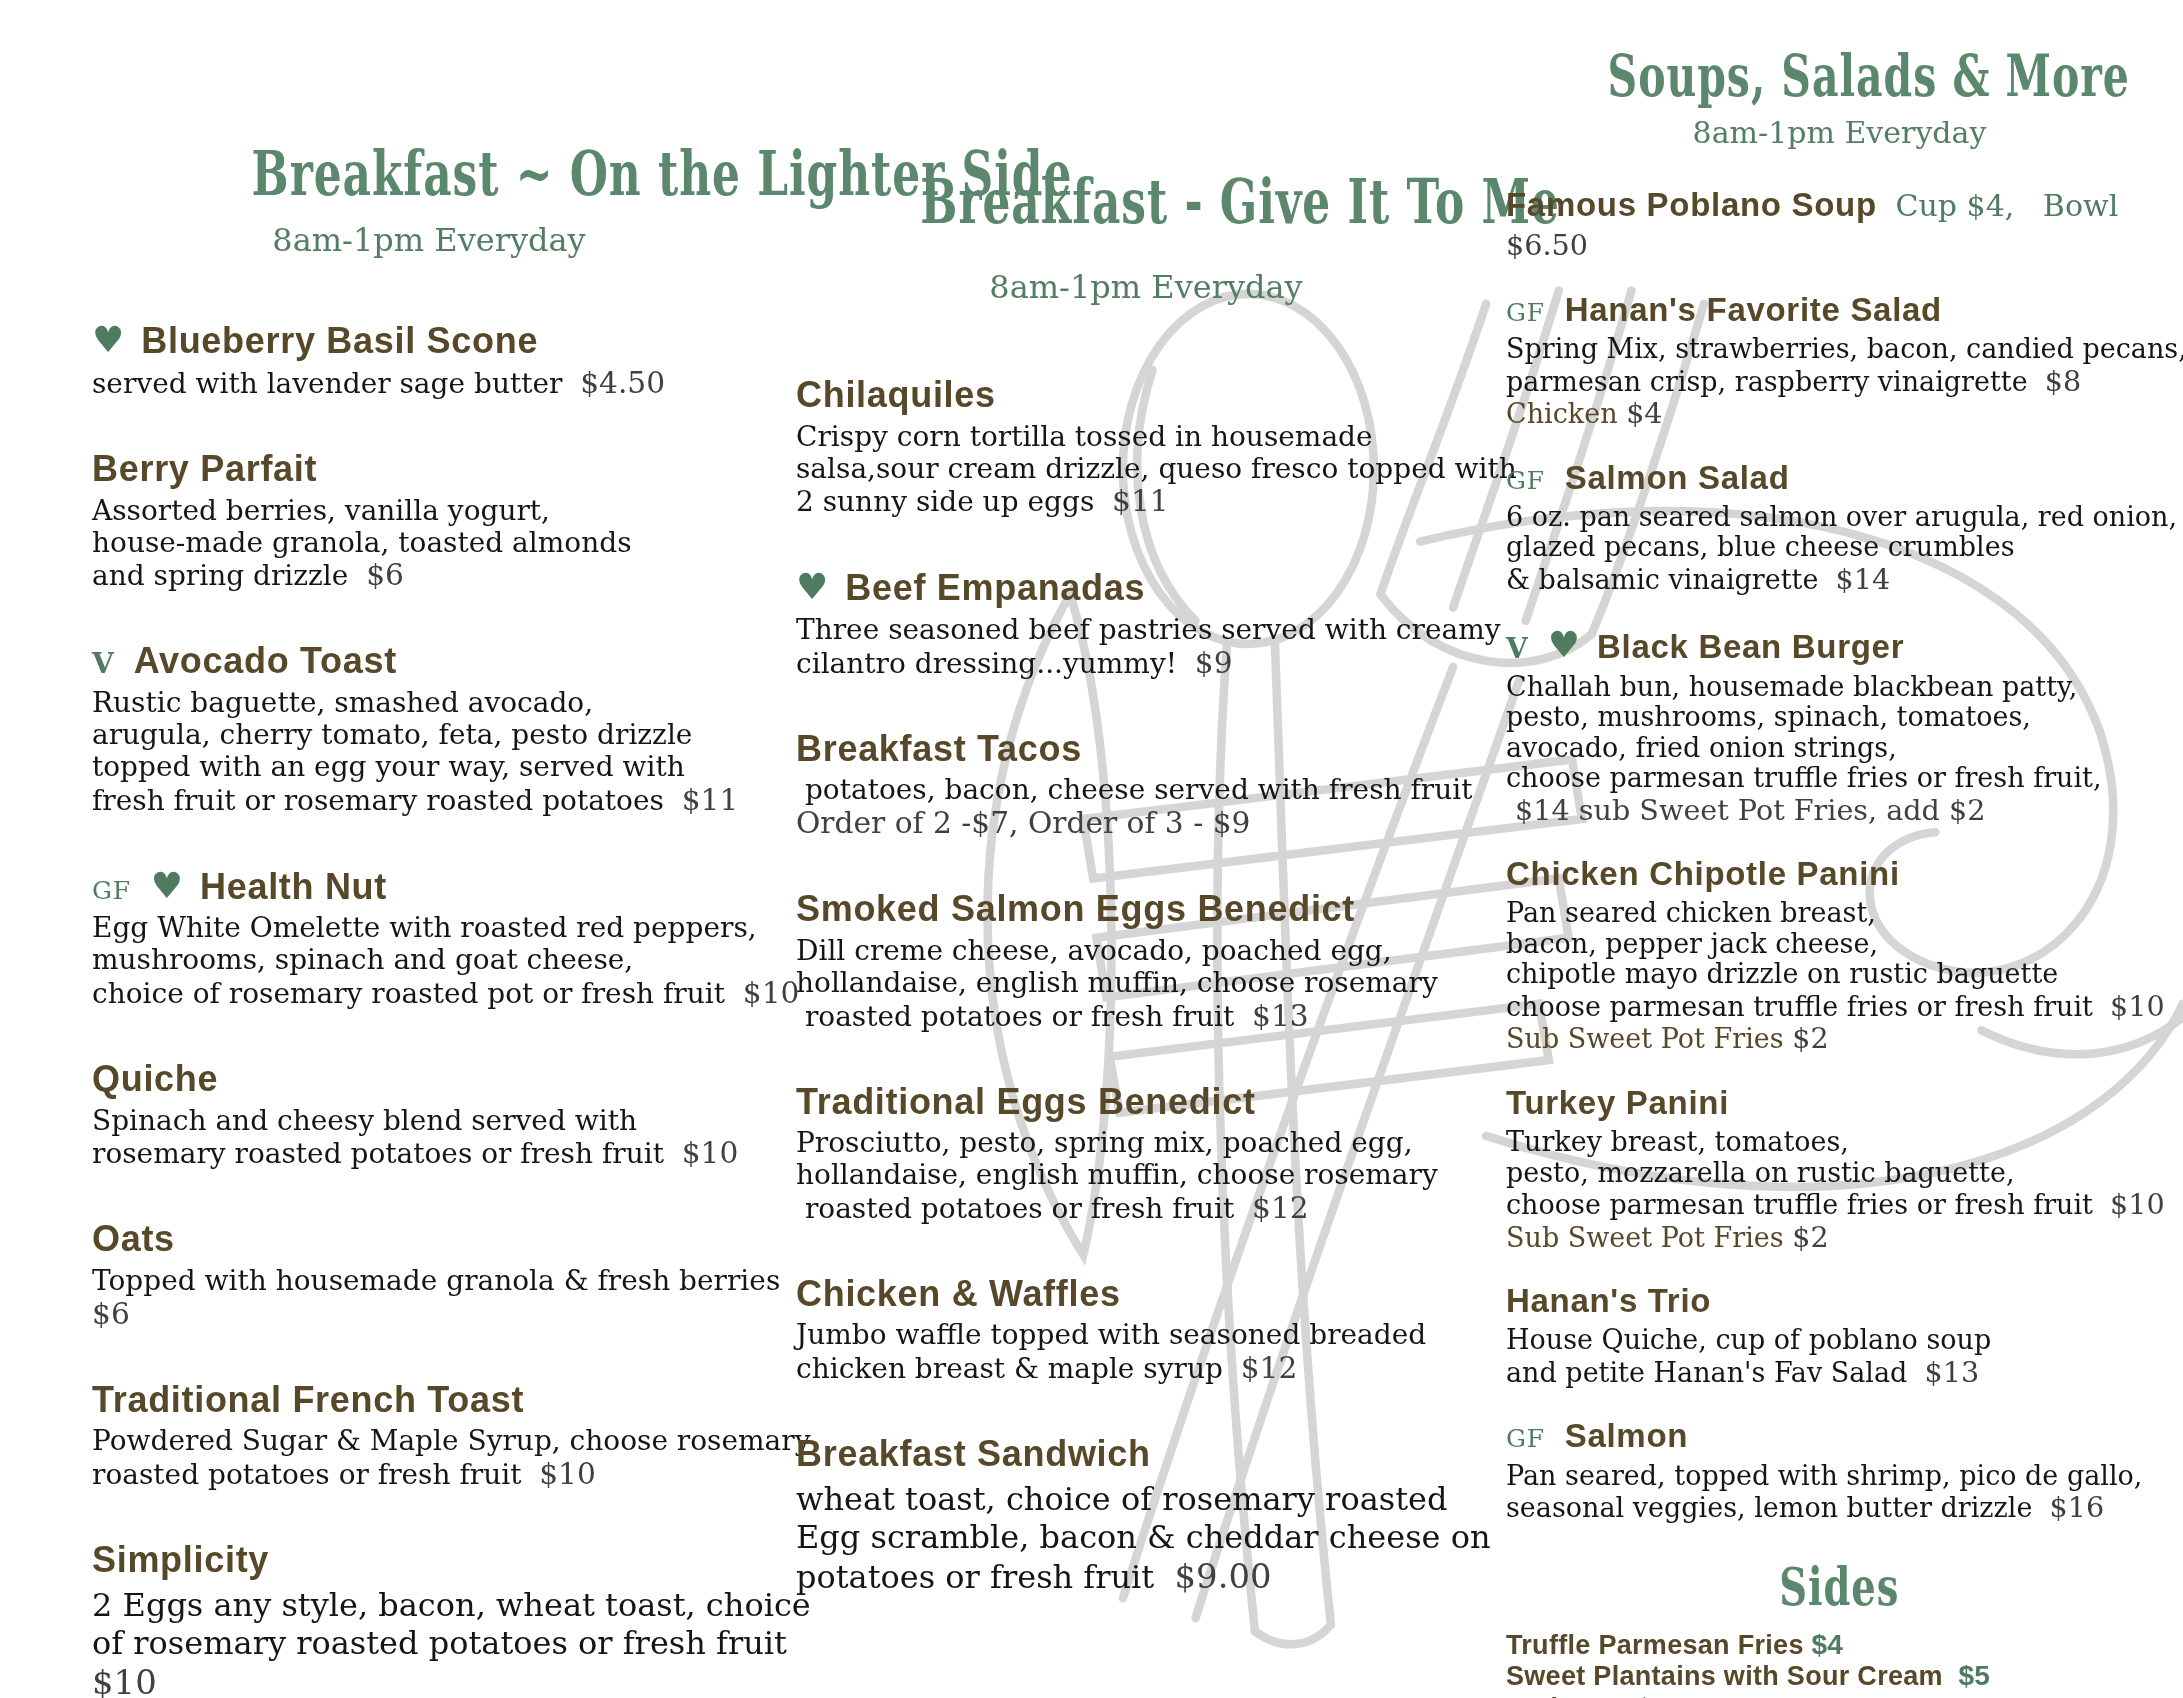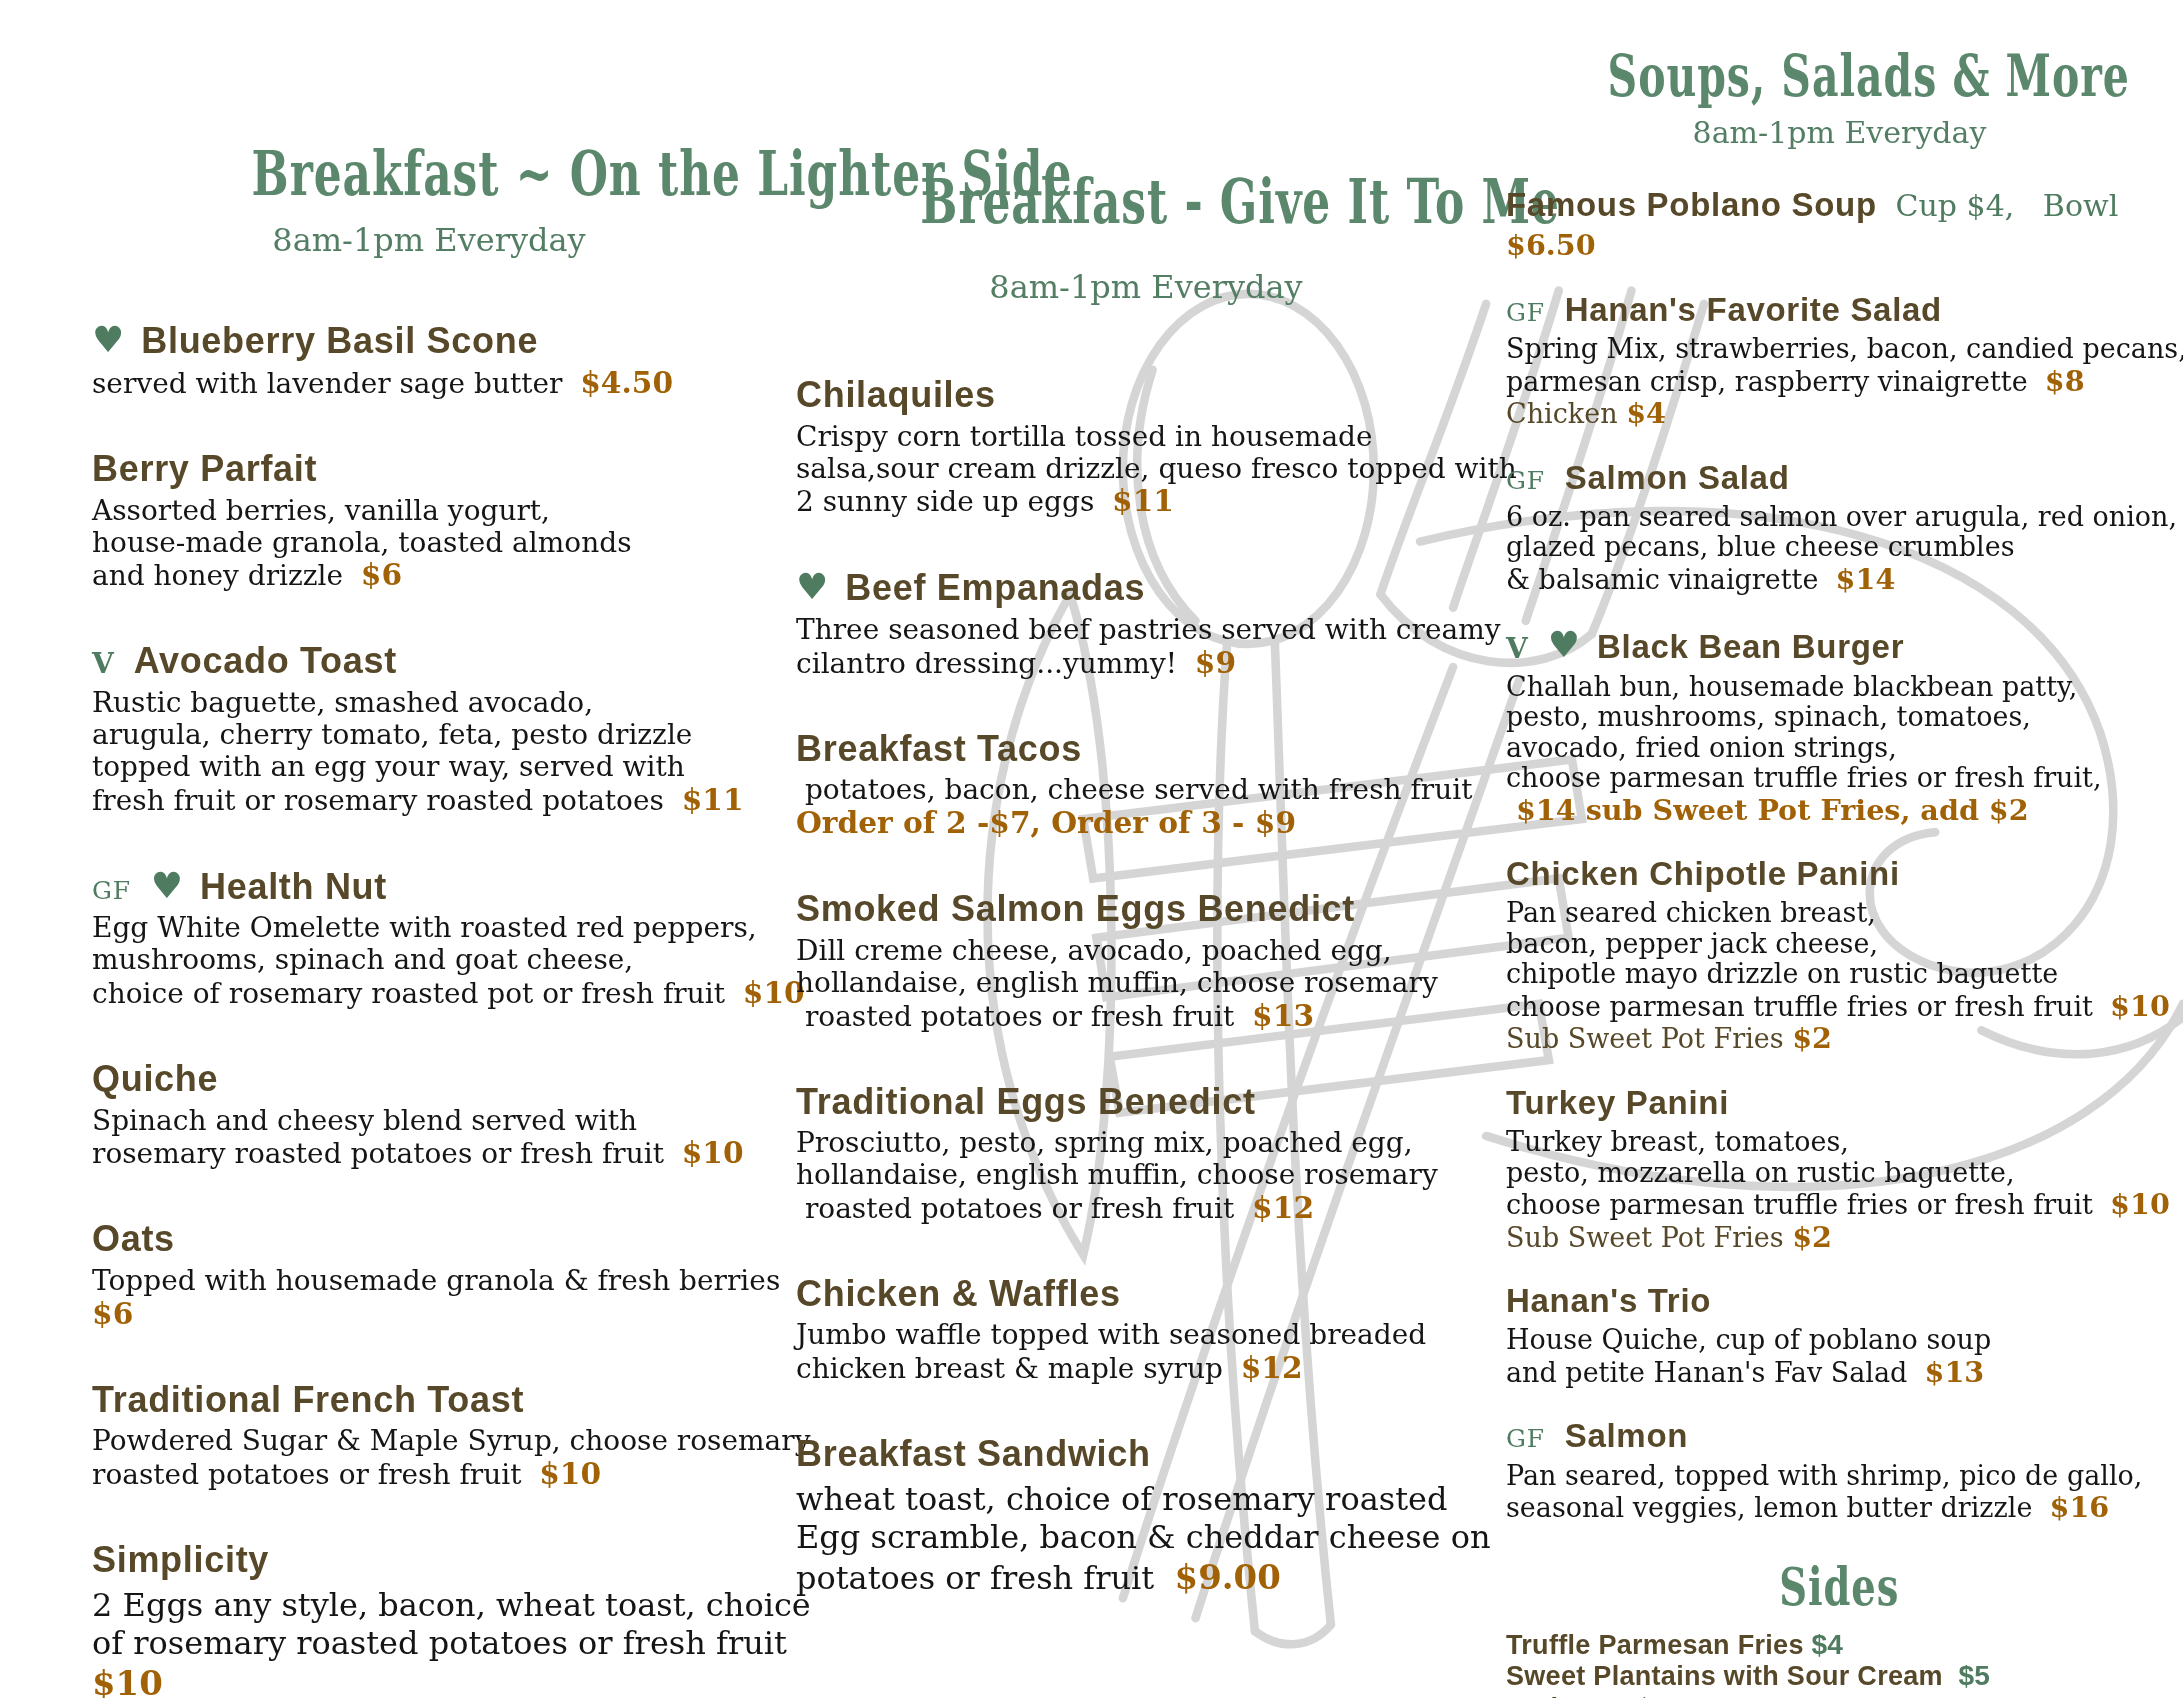--- a/index.html
+++ b/index.html
@@ -88,21 +88,21 @@
     font-family:"DejaVu Serif", serif;
     font-size:28px;
     line-height:1.14;
     color:#151515;
     white-space:pre;
   }
   #col-2 .desc-line{font-size:27px;line-height:1.13;}
   .desc-large .desc-line{font-size:32px;line-height:1.2;}
 
   .seg-ink{color:#151515;}
-  .seg-green{color:#a16207;font-size:1.06em;font-weight:bold;}
+  .seg-green{color:#404040;font-size:1.06em;}
   .seg-brown{color:#564828;}
   .seg-sans-brown{
     color:#564828;
     font-family:"Liberation Sans", sans-serif;
     font-weight:bold;letter-spacing:0.3px;
   }
   .seg-sans-green{
     color:#4f7c60;
     font-family:"Liberation Sans", sans-serif;
     font-weight:bold;font-size:1.04em;
@@ -168,21 +168,21 @@
           <div class="item-title-row"><span class="marker marker-heart">♥</span><span class="item-title">Blueberry Basil Scone</span></div>
           <div class="desc">
             <div class="desc-line"><span class="seg-ink">served with lavender sage butter  </span><span class="seg-green">$4.50</span></div>
           </div>
         </div>
         <div class="item">
           <div class="item-title-row"><span class="item-title">Berry Parfait</span></div>
           <div class="desc">
             <div class="desc-line"><span class="seg-ink">Assorted berries, vanilla yogurt,</span></div>
             <div class="desc-line"><span class="seg-ink">house-made granola, toasted almonds</span></div>
-            <div class="desc-line"><span class="seg-ink">and honey drizzle  </span><span class="seg-green">$6</span></div>
+            <div class="desc-line"><span class="seg-ink">and spring drizzle  </span><span class="seg-green">$6</span></div>
           </div>
         </div>
         <div class="item">
           <div class="item-title-row"><span class="marker marker-v">V</span><span class="item-title">Avocado Toast</span></div>
           <div class="desc">
             <div class="desc-line"><span class="seg-ink">Rustic baguette, smashed avocado,</span></div>
             <div class="desc-line"><span class="seg-ink">arugula, cherry tomato, feta, pesto drizzle</span></div>
             <div class="desc-line"><span class="seg-ink">topped with an egg your way, served with</span></div>
             <div class="desc-line"><span class="seg-ink">fresh fruit or rosemary roasted potatoes  </span><span class="seg-green">$11</span></div>
           </div>

